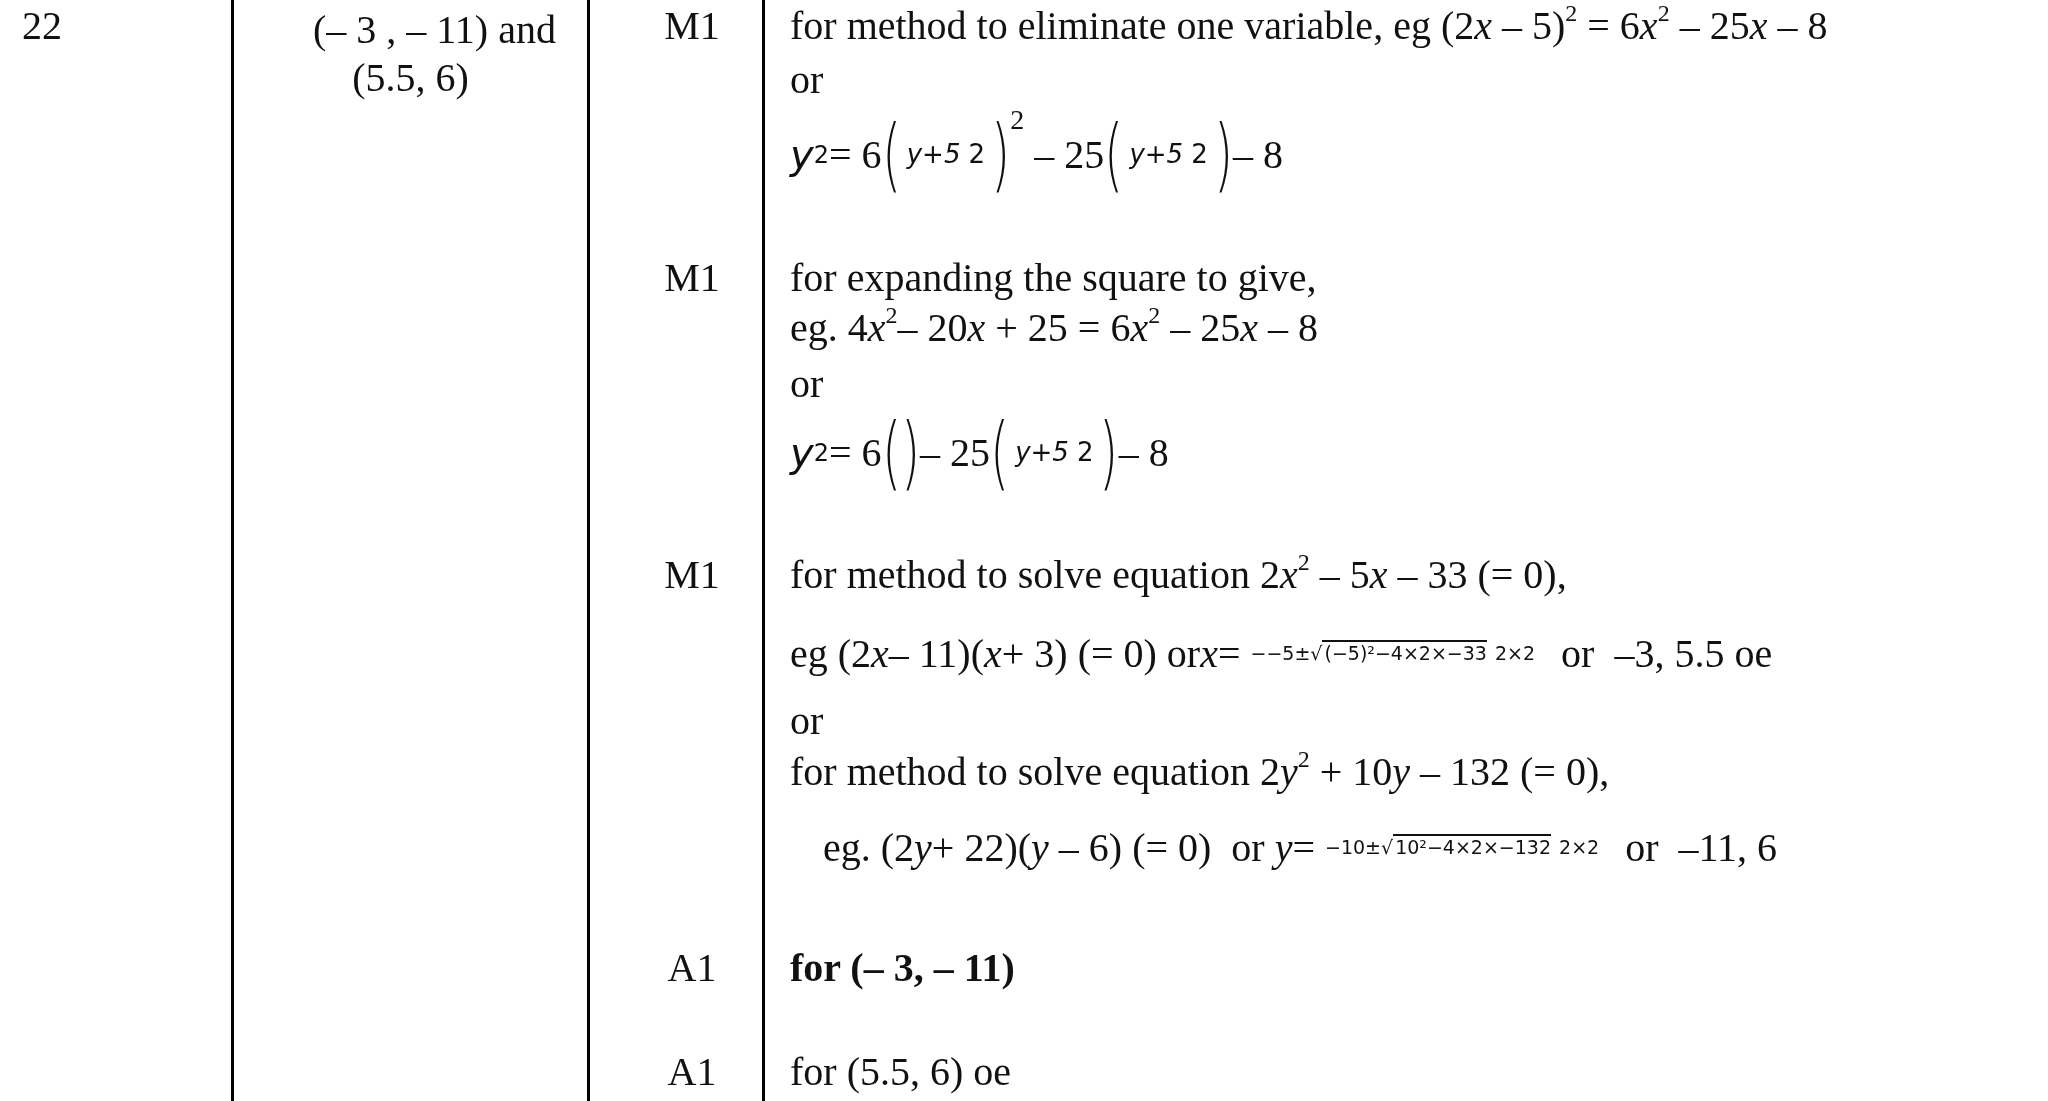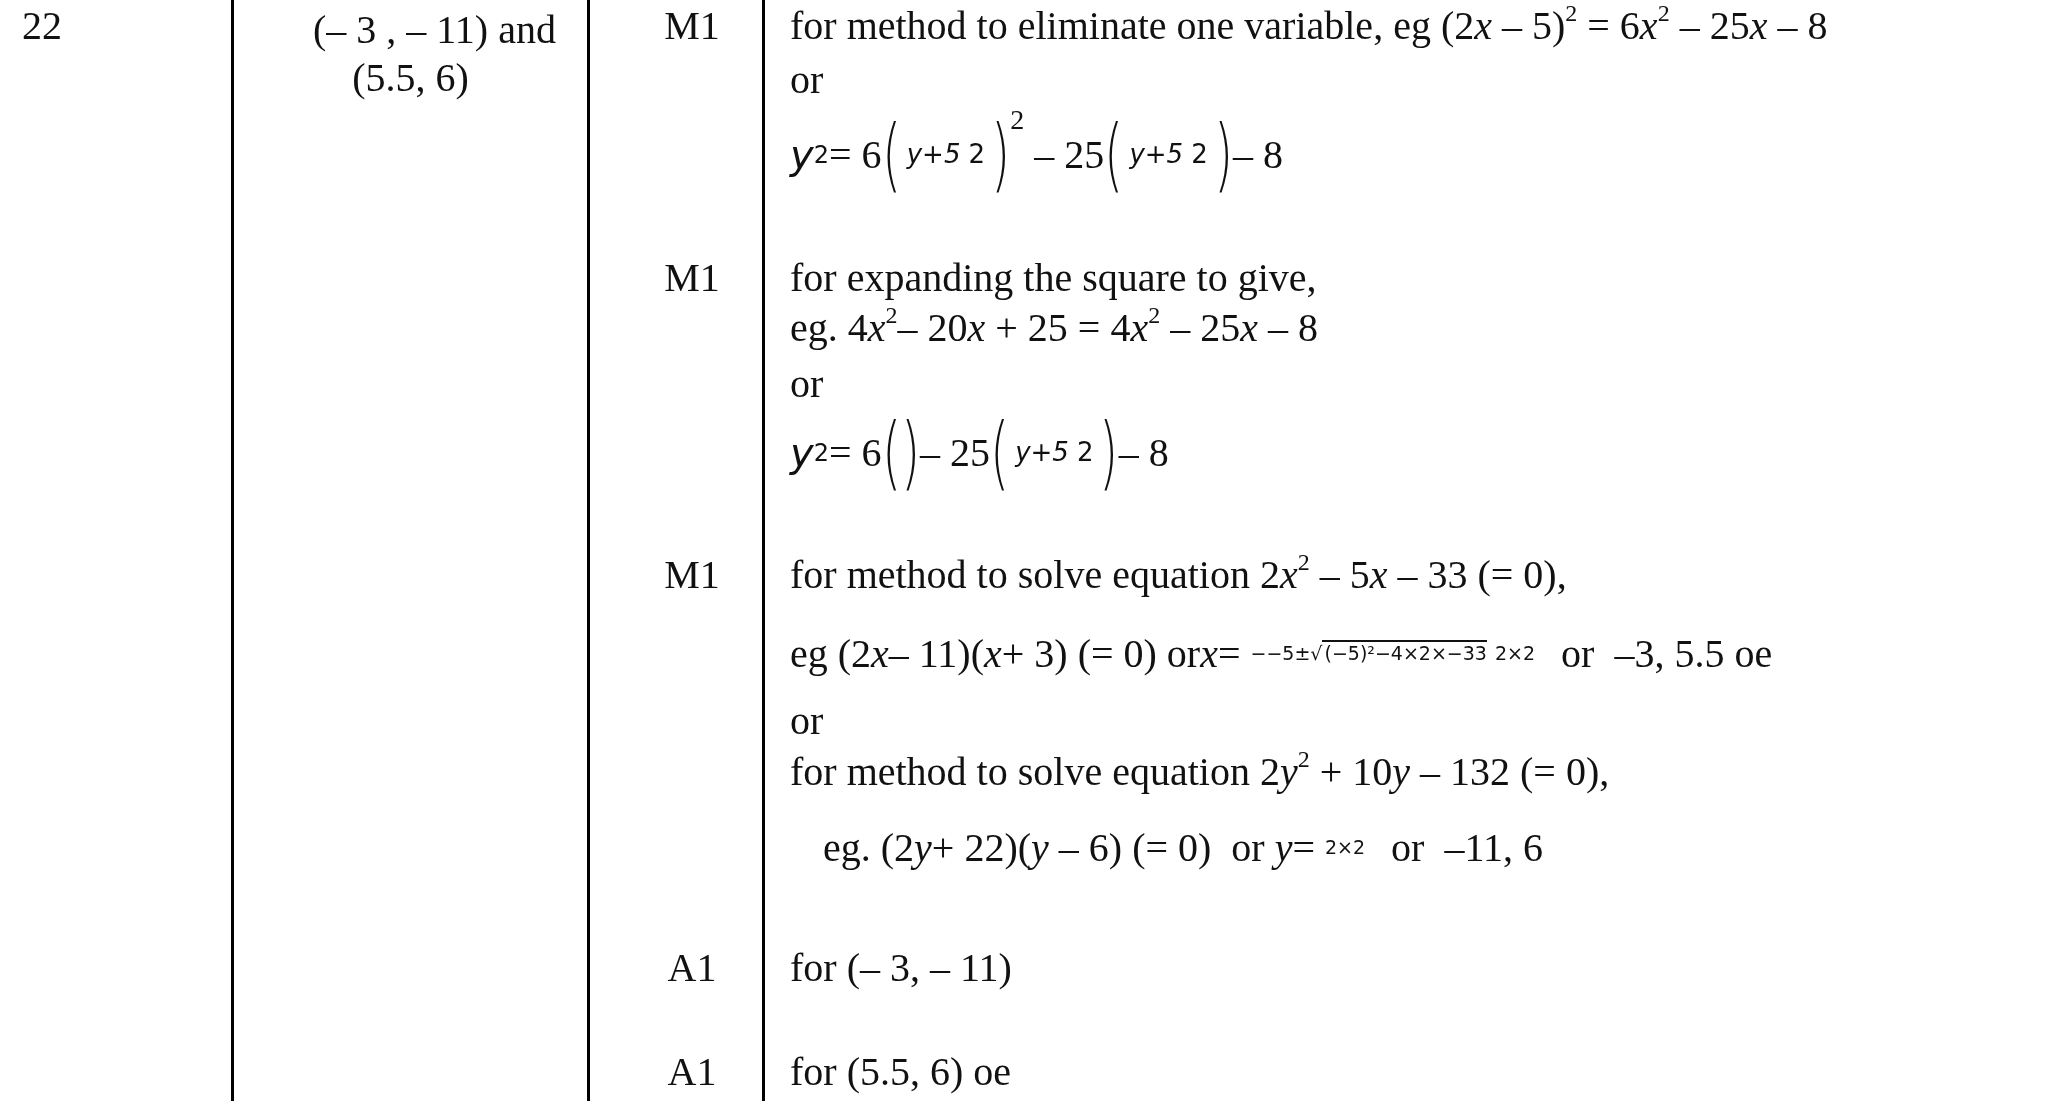--- a/index.html
+++ b/index.html
@@ -62,21 +62,21 @@
       <span class="num i">y+5</span>
       <span class="bar"></span>
       <span class="den">2</span>
     </span>
   <span class="paren">)</span>
   <span> – 8</span>
 </div>
 
 <div class="t" style="left:790px; top:258px;">for expanding the square to give,</div>
 <div class="t" style="left:790px; top:308px;">
-  <span>eg. 4</span><span class="i">x</span><sup>2</sup><span>– 20</span><span class="i">x</span><span> + 25 = 4</span><span class="i">x</span><sup>2</sup><span> – 25</span><span class="i">x</span><span> – 8</span>
+  <span>eg. 4</span><span class="i">x</span><sup>2</sup><span>– 20</span><span class="i">x</span><span> + 25 = 6</span><span class="i">x</span><sup>2</sup><span> – 25</span><span class="i">x</span><span> – 8</span>
 </div>
 <div class="t" style="left:790px; top:364px;">or</div>
 <div class="t" style="left:790px; top:408px; display:flex; align-items:center; height:90px;">
   <span class="i math">y</span>
     <sup class="math">2</sup>
   <span> = 6</span>
   <span class="paren">(</span>
   <span class="paren">)</span>
   <span> – 25</span>
   <span class="paren">(</span>
@@ -113,20 +113,21 @@
 </div>
 <div class="t" style="left:823px; top:800px; display:flex; align-items:center; height:96px;">
   <span>eg. (2</span>
     <span class="i">y</span>
     <span> + 22)(</span>
     <span class="i">y</span>
     <span style="white-space:pre;"> – 6) (= 0)  or </span>
     <span class="i">y</span>
     <span style="margin-right:4px;"> =</span>
   <span class="frac big-frac">
+      <span class="num"><span>−10±</span>√<span class="sqrt">10²−4×2×−132</span></span>
       <span class="bar"></span>
       <span class="den">2×2</span>
     </span>
   <span style="white-space:pre; margin-left:10px;"> or  –11, 6</span>
 </div>
 
-<div class="t" style="left:790px; top:948px;">for (– 3, – 11)</div>
+<div class="t" style="left:790px; top:948px;font-weight:bold;">for (– 3, – 11)</div>
 <div class="t" style="left:790px; top:1052px;">for (5.5, 6) oe</div>
 
 </body></html>

